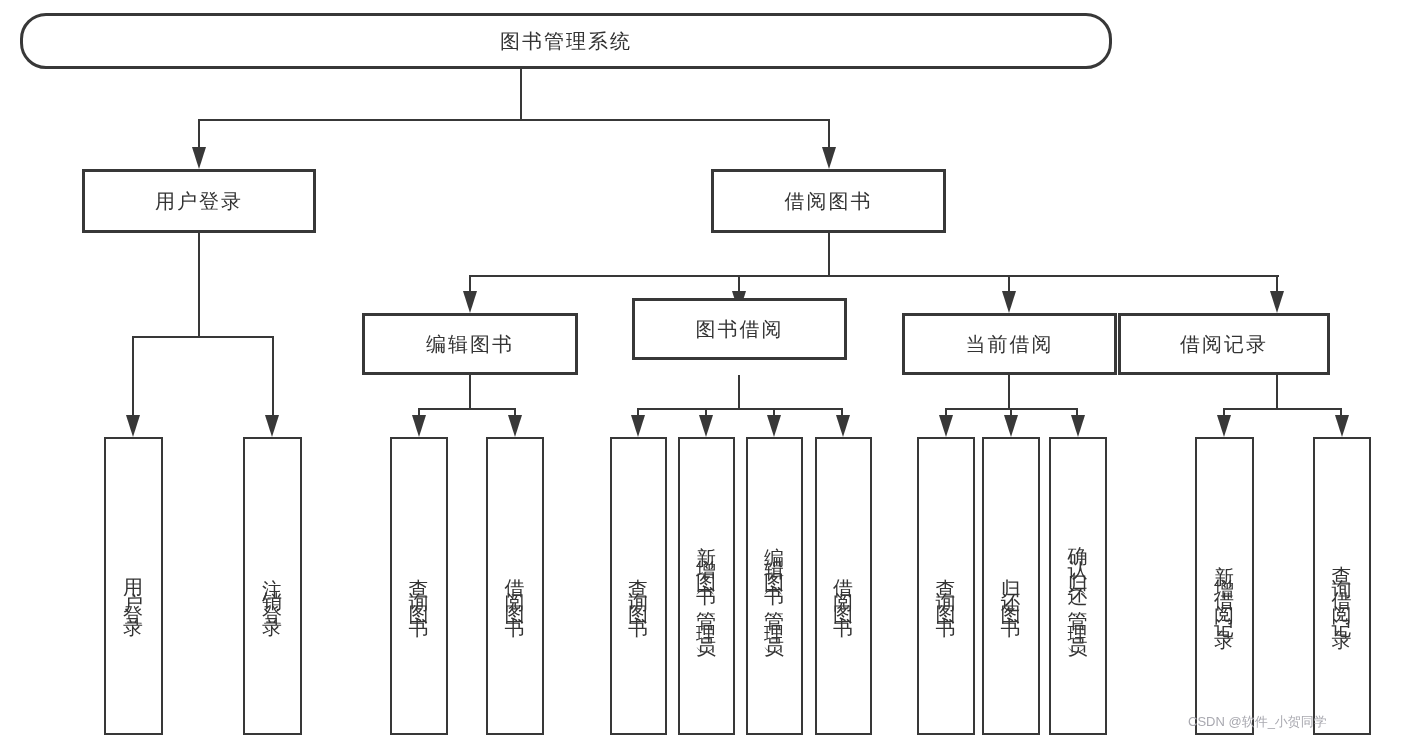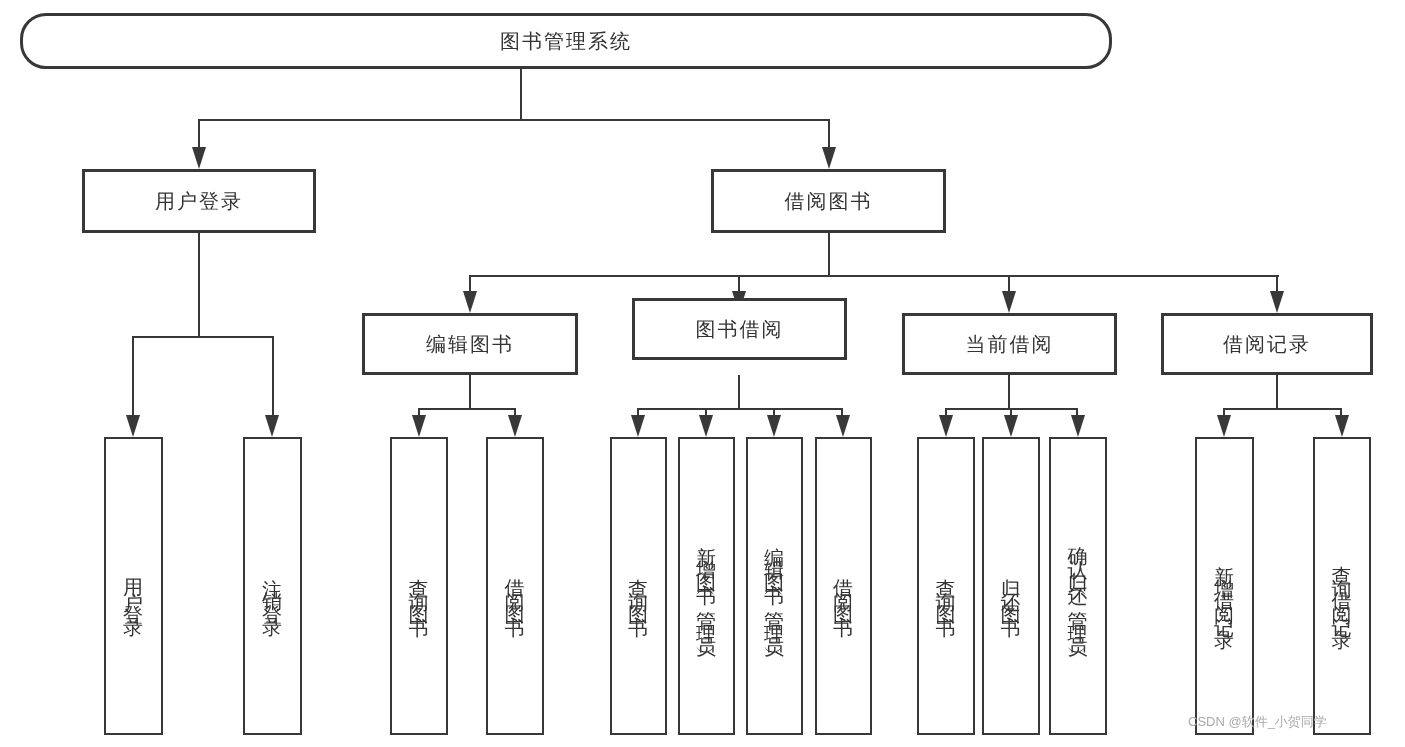--- a/index.html
+++ b/index.html
@@ -68,21 +68,21 @@
   <div class="node" style="left:82px; top:169px; width:234px; height:64px;">用户登录</div>
 
   <div class="node" style="left:711px; top:169px; width:235px; height:64px;">借阅图书</div>
 
   <div class="node" style="left:362px; top:313px; width:216px; height:62px;">编辑图书</div>
 
   <div class="node" style="left:632px; top:298px; width:215px; height:62px;">图书借阅</div>
 
   <div class="node" style="left:902px; top:313px; width:215px; height:62px;">当前借阅</div>
 
-  <div class="node" style="left:1161px; top:313px; width:212px; height:62px;">借阅记录</div>
+  <div class="node" style="left:1118px; top:313px; width:212px; height:62px;">借阅记录</div>
 
   <div class="node leaf" style="left:104px; top:437px; width:59px; height:298px;">用户登录</div>
 
   <div class="node leaf" style="left:243px; top:437px; width:59px; height:298px;">注销登录</div>
 
   <div class="node leaf" style="left:390px; top:437px; width:58px; height:298px;">查询图书</div>
 
   <div class="node leaf" style="left:486px; top:437px; width:58px; height:298px;">借阅图书</div>
 
   <div class="node leaf" style="left:610px; top:437px; width:57px; height:298px;">查询图书</div>

